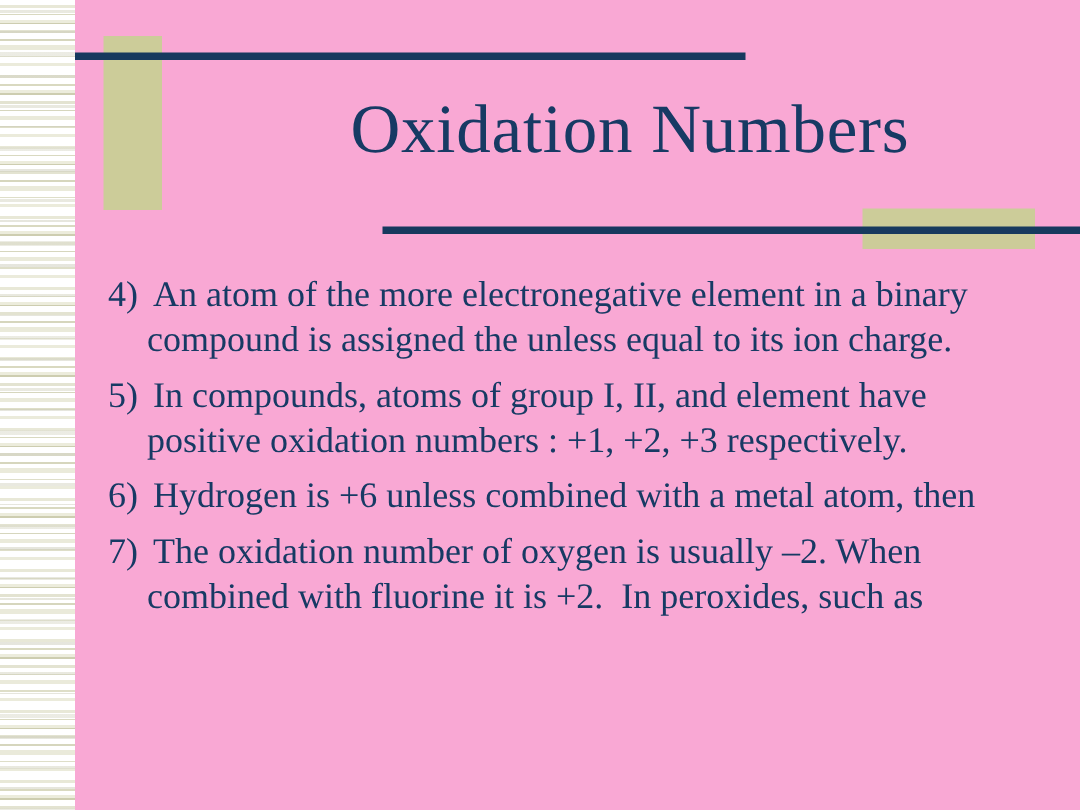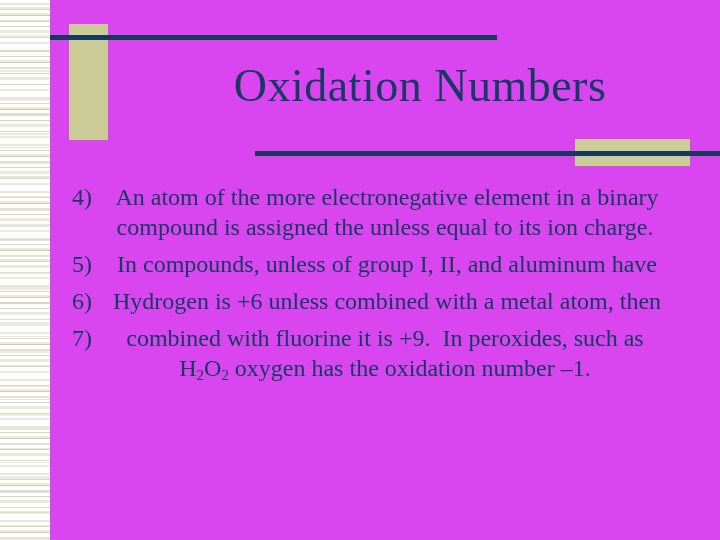--- a/index.html
+++ b/index.html
@@ -4,21 +4,21 @@
 <style>
   html, body {
     margin: 0;
     padding: 0;
     background: #ffffff;
   }
   .slide {
     position: relative;
     width: 720px;
     height: 540px;
-    background: #d946ef;
+    background: #f9a8d4;
     overflow: hidden;
     font-family: "Liberation Serif", "DejaVu Serif", serif;
     color: #173A64;
   }
 
   
   .stripe-band {
     position: absolute;
     left: 0;
     top: 0;
@@ -122,21 +122,20 @@
   .item .num {
     position: absolute;
     left: 0;
     top: 0;
     line-height: 30px;
   }
   .item .line {
     padding-left: 26px;
     line-height: 30px;
     white-space: pre;
-    text-align: center;
   }
   .item .line.first {
     padding-left: 30px;
   }
   .sub {
     font-size: 0.62em;
     vertical-align: -0.28em;
   }
 </style>
 </head>
@@ -157,29 +156,30 @@
   <div class="body-text">
 
     <div class="item">
       <span class="num">4)</span>
       <div class="line first">An atom of the more electronegative element in a binary</div>
       <div class="line">compound is assigned the unless equal to its ion charge.</div>
     </div>
 
     <div class="item">
       <span class="num">5)</span>
-      <div class="line first">In compounds, unless of group I, II, and aluminum have</div>
+      <div class="line first">In compounds, atoms of group I, II, and element have</div>
+      <div class="line">positive oxidation numbers : +1, +2, +3 respectively.</div>
     </div>
 
     <div class="item">
       <span class="num">6)</span>
       <div class="line first">Hydrogen is +6 unless combined with a metal atom, then</div>
     </div>
 
     <div class="item">
       <span class="num">7)</span>
-      <div class="line">combined with fluorine it is +9.  In peroxides, such as</div>
-      <div class="line"><span>H</span><span class="sub">2</span><span>O</span><span class="sub">2</span><span> oxygen has the oxidation number –1.</span></div>
+      <div class="line first">The oxidation number of oxygen is usually –2. When</div>
+      <div class="line">combined with fluorine it is +2.  In peroxides, such as</div>
     </div>
 
   </div>
 
 </div>
 
 </body></html>

